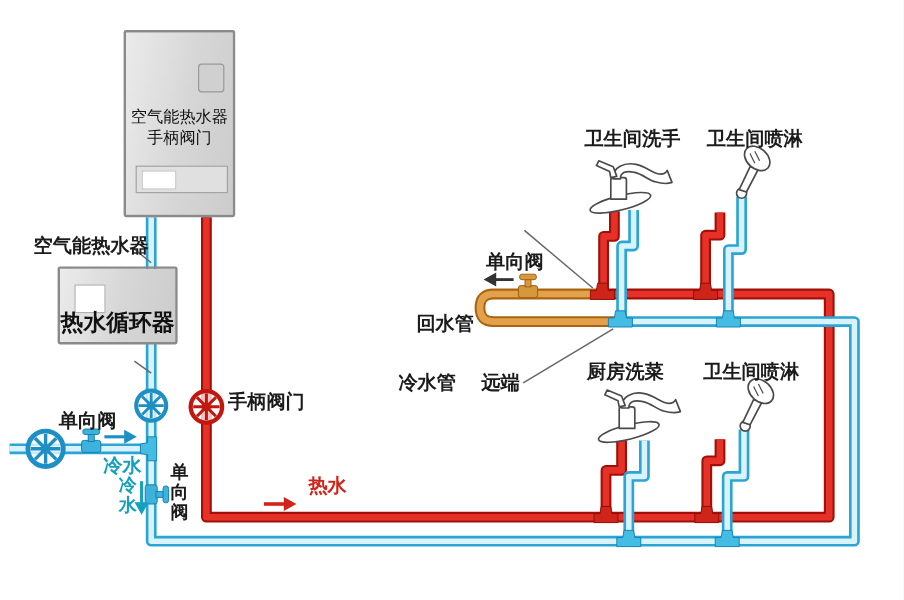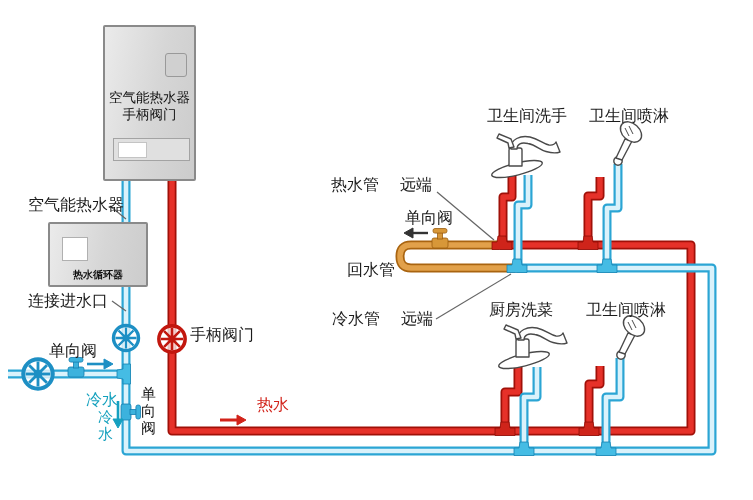--- a/index.html
+++ b/index.html
@@ -1,37 +1,37 @@
 <!DOCTYPE html>
 <html><head>
 <meta charset="utf-8">
 <style>
   html,body{margin:0;padding:0;background:#f2f2f2;}
   #stage{
     position:relative;width:753px;height:500px;background:#ffffff;overflow:hidden;
     font-family:"Liberation Sans","DejaVu Sans",sans-serif;
   }
   #pipes{position:absolute;left:0;top:0;z-index:1;}
-  .lbl{position:absolute;z-index:3;font-weight:normal;color:#1b1b1b;font-size:16px;white-space:nowrap;}
+  .lbl{position:absolute;z-index:3;font-weight:bold;color:#1b1b1b;font-size:16px;white-space:nowrap;text-align:center;}
   .lbl.red{color:#d2231a;margin-left:42px;}
-  .lbl.teal{color:#13a0bd;margin-top:12px;}
+  .lbl.teal{color:#13a0bd;}
   .vert{white-space:normal;width:17px;word-break:break-all;line-height:1.12;font-size:15px;}
   .pair span.gap{display:inline-block;width:21px;}
   
   .box{position:absolute;z-index:2;box-sizing:border-box;
        background:linear-gradient(100deg,#ebebeb 0%,#d6d6d6 55%,#cccccc 100%);
        border:2px solid #8a8a8a;border-radius:2px;}
   #boiler{left:103px;top:25px;width:93px;height:156px;}
   #boiler .disp{position:absolute;left:60px;top:26px;width:20px;height:22px;background:#d0d0d0;border:1px solid #999;border-radius:3px;}
   #boiler .title{position:absolute;left:0;top:63px;width:100%;text-align:center;font-size:13.5px;font-weight:normal;color:#111;line-height:1.25;}
   #boiler .panel{position:absolute;left:8px;top:111px;width:75px;height:21px;background:#e0e0e0;border:1px solid #a3a3a3;}
   #boiler .panel .w{position:absolute;left:4px;top:3px;width:27px;height:14px;background:#fff;border:1px solid #c4c4c4;}
   #circulator{left:48px;top:222px;width:100px;height:65px;}
   #circulator .w{position:absolute;left:12px;top:13px;width:24px;height:22px;background:#fff;border:1px solid #b0b0b0;}
-  #circulator .title{position:absolute;left:0;bottom:3px;width:100%;text-align:center;font-size:10px;font-weight:bold;color:#111;}
+  #circulator .title{position:absolute;left:0;bottom:3px;width:100%;text-align:center;font-size:19px;font-weight:bold;color:#111;}
   
   .redO{stroke:#a01008;stroke-width:9;fill:none;stroke-linejoin:round;}
   .redI{stroke:#e63129;stroke-width:5.5;fill:none;stroke-linejoin:round;}
   .cynO{stroke:#2ba5d4;stroke-width:9;fill:none;stroke-linejoin:round;}
   .cynI{stroke:#daf2fb;stroke-width:4.6;fill:none;stroke-linejoin:round;}
   .orgO{stroke:#a96410;stroke-width:9;fill:none;stroke-linejoin:round;}
   .orgI{stroke:#e2a14a;stroke-width:5.5;fill:none;stroke-linejoin:round;}
   .teeR{fill:#cf241a;stroke:#8f0d06;stroke-width:0.8;}
   .teeC{fill:#45bce4;stroke:#1583b3;stroke-width:0.8;}
   .fixture{fill:#ffffff;stroke:#4a4a4a;stroke-width:1.4;stroke-linejoin:round;}
@@ -176,28 +176,26 @@
         <div class="w"></div>
       </div>
   </div>
 
   <div class="box" id="circulator">
     <div class="w"></div>
     <div class="title">热水循环器</div>
   </div>
 
   <div class="lbl" style="left:28px;top:195px;">空气能热水器</div>
-  <div class="lbl" style="left:28px;top:291px;">连接进水口</div>
   <div class="lbl" style="left:49px;top:341px;">单向阀</div>
   <div class="lbl teal" style="left:86px;top:378px;">冷水</div>
   <div class="lbl teal vert" style="left:98px;top:397px;">冷水</div>
   <div class="lbl vert" style="left:141px;top:386px;">单向阀</div>
   <div class="lbl" style="left:190px;top:325px;">手柄阀门</div>
   <div class="lbl red" style="left:215px;top:395px;">热水</div>
-  <div class="lbl pair" style="left:331px;top:175px;"><span>热水管</span><span class="gap"></span><span>远端</span></div>
   <div class="lbl" style="left:405px;top:208px;">单向阀</div>
   <div class="lbl" style="left:347px;top:260px;">回水管</div>
   <div class="lbl pair" style="left:332px;top:309px;"><span>冷水管</span><span class="gap"></span><span>远端</span></div>
   <div class="lbl" style="left:487px;top:106px;">卫生间洗手</div>
   <div class="lbl" style="left:589px;top:106px;">卫生间喷淋</div>
   <div class="lbl" style="left:489px;top:300px;">厨房洗菜</div>
   <div class="lbl" style="left:586px;top:300px;">卫生间喷淋</div>
 
 </div>
 

